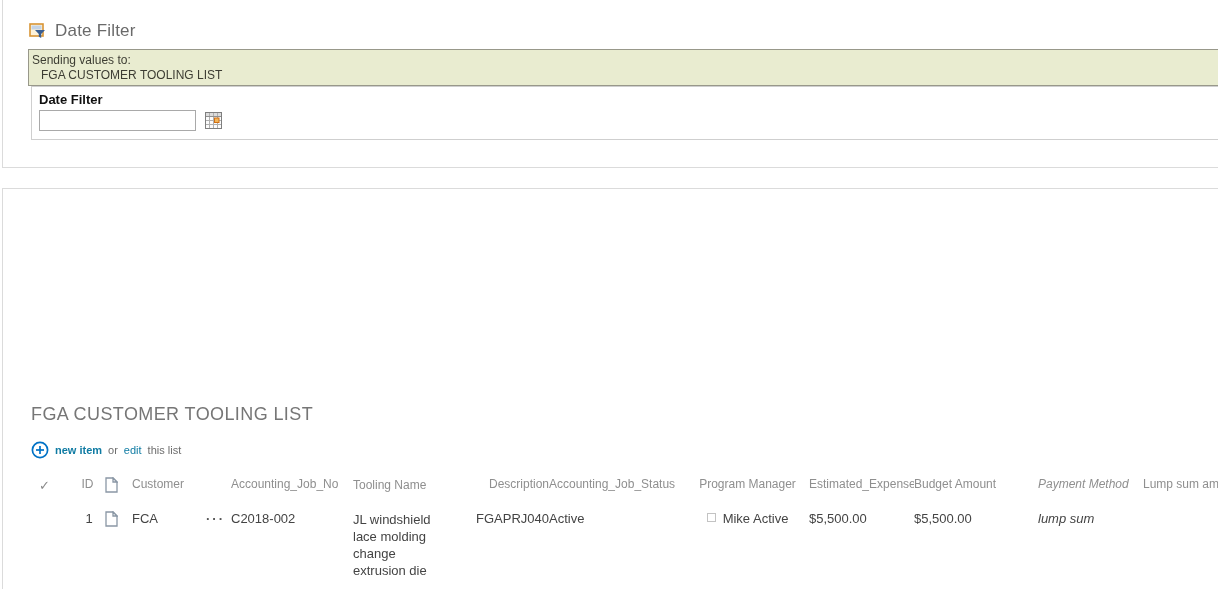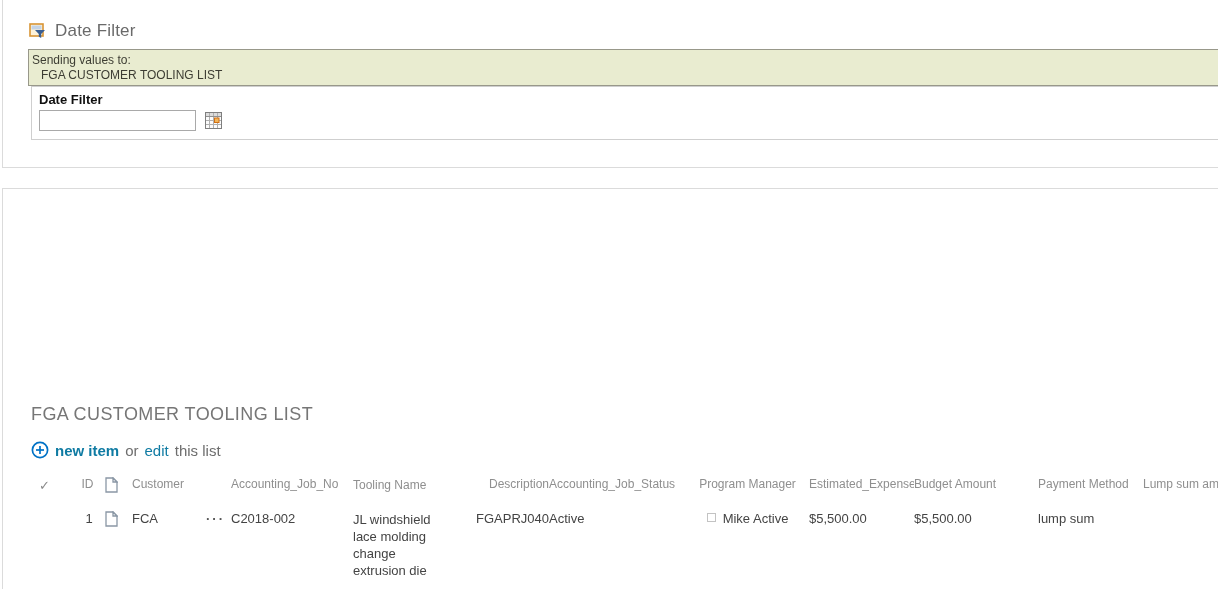--- a/index.html
+++ b/index.html
@@ -19,42 +19,42 @@
                  border:1px solid #cfcfcf; background:#fff; }
   .filter-label { position:absolute; left:7px; top:5px; font-size:13px; font-weight:bold; color:#111; }
   .filter-input-row { position:absolute; left:7px; top:23px; display:flex; align-items:center; gap:9px; }
   .filter-input { width:157px; height:21px; border:1px solid #a9a9a9; font-size:12px; padding:0 3px;
                   font-family:"Liberation Sans", sans-serif; }
 
   
   #panel-list { left:2px; top:188px; width:1262px; height:440px; }
   .list-title { position:absolute; left:28px; top:215px; font-size:18px; color:#767676; letter-spacing:0.4px; }
   .list-toolbar { position:absolute; left:28px; top:252px; display:flex; align-items:center; gap:6px;
-                  font-size:15px; color:#6d6d6d; }
+                  font-size:11px; color:#6d6d6d; }
   .link-strong { color:#0f7ba3; font-weight:bold; cursor:pointer; }
   .link { color:#0f7ba3; cursor:pointer; }
 
   .list-table { position:absolute; left:0; top:288px; width:1218px; }
   .trow { display:flex; align-items:flex-start; padding-left:36px; }
   .thead { height:24px; font-size:12px; color:#8f8f8f; }
   .tbody-row { padding-top:10px; min-height:97px; font-size:13px; color:#444; }
   .cell { flex:0 0 auto; overflow:hidden; }
   .c-check   { width:28px; padding-top:1px; }
   .c-id      { width:38px; padding-left:3px;text-align:center; }
   .c-doc     { width:27px; }
   .c-cust    { width:74px; }
   .c-ell     { width:25px; }
   .c-jobno   { width:122px; }
   .c-tool    { width:108px; padding-right:20px; line-height:17px; white-space:pre-wrap; }
   .c-desc    { width:88px;text-align:right; }
   .c-status  { width:137px; }
   .c-pm      { width:123px;text-align:center; }
   .c-est     { width:105px; text-align:left; }
   .c-budget  { width:100px; text-align:left; }
-  .c-pay     { width:127px; padding-left:24px; }
+  .c-pay     { width:127px; padding-left:24px;font-style:italic; }
   .c-lump    { flex:1 1 auto; padding-left:2px; white-space:nowrap; }
 
   .check-glyph { color:#8a8a8a; font-size:13px; }
   .ellipsis-glyph { color:#555; font-weight:bold; letter-spacing:2px; font-size:13px; cursor:pointer; }
   .presence-box { display:inline-block; width:9px; height:9px; border:1px solid #c3c3c3;
                   margin-right:7px; vertical-align:1px; background:#fff; }
   .doc-svg, .cal-svg, .wpicon-svg, .plus-svg { display:block; }
 </style>
 </head>
 <body>

